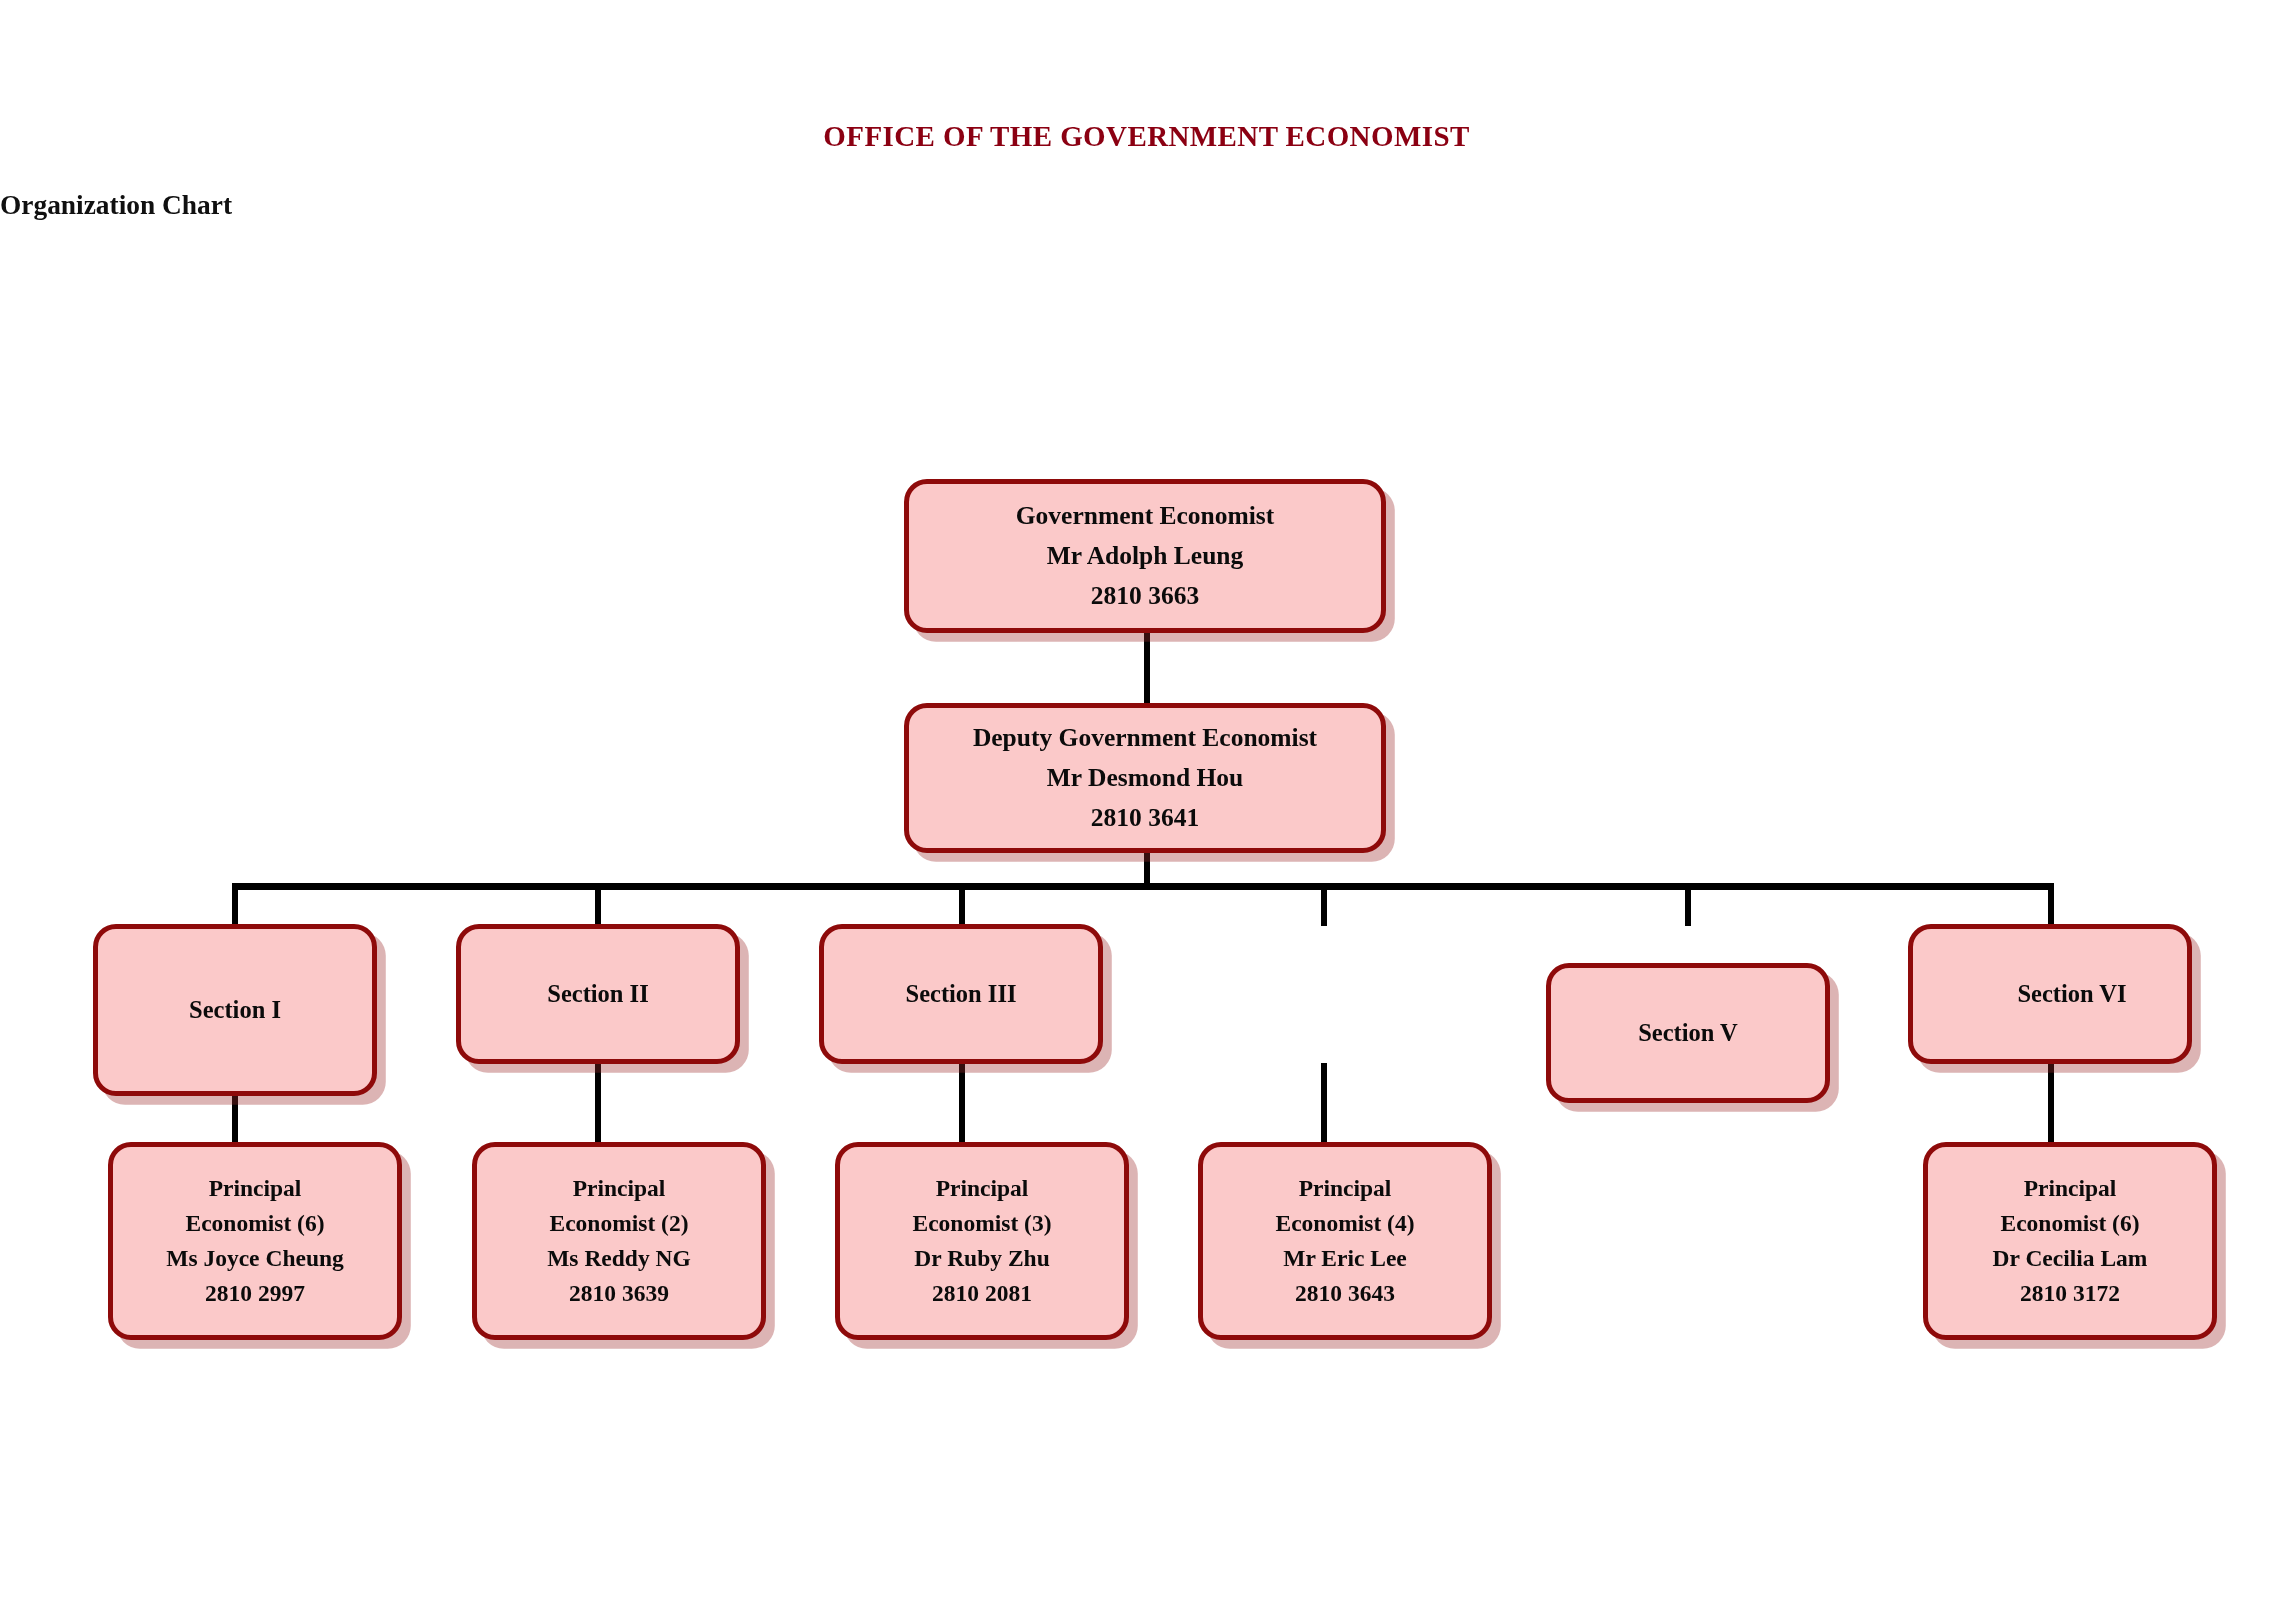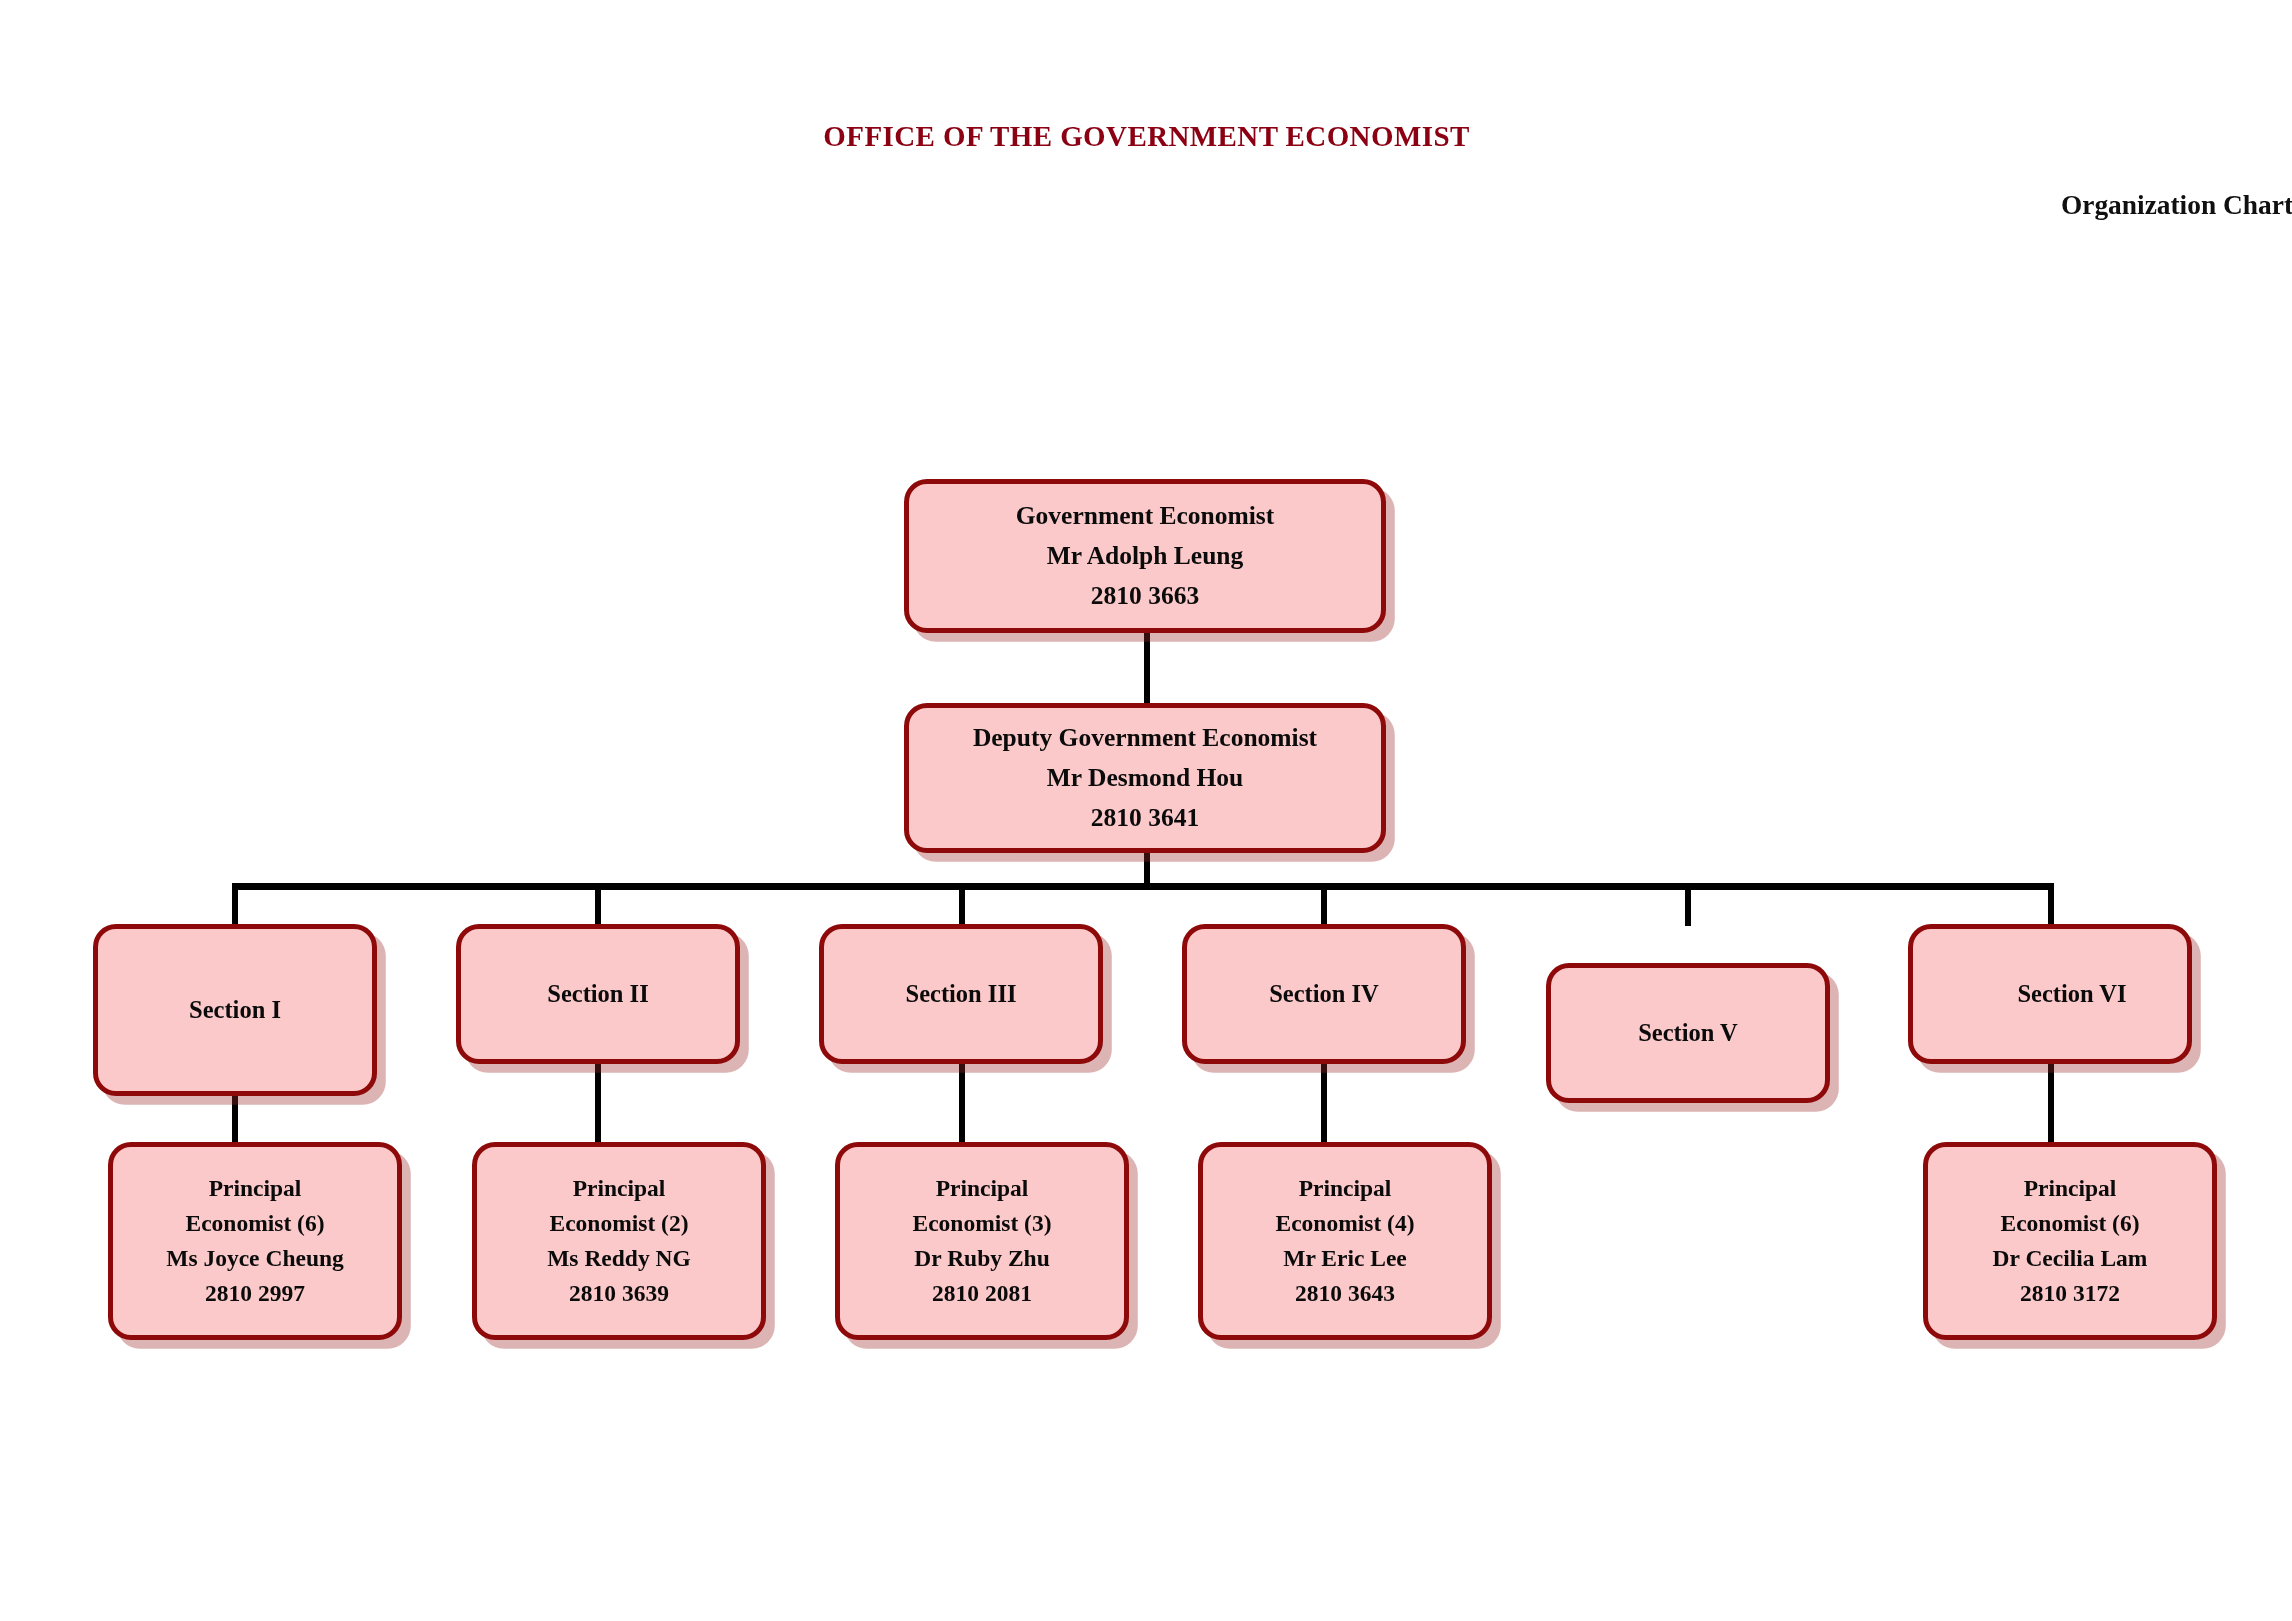--- a/index.html
+++ b/index.html
@@ -31,21 +31,21 @@
     font-weight: bold;
     letter-spacing: 0.4px;
     color: #8B0012;
     white-space: nowrap;
   }
   .subtitle {
     position: absolute;
     left: 0;
     top: 190px;
     width: 2293px;
-    text-align: right;
+    text-align: left;
     font-size: 27.4px;
     font-weight: bold;
     color: #101010;
     white-space: nowrap;
   }
 
   
   .node {
     position: absolute;
     box-sizing: border-box;
@@ -132,23 +132,20 @@
   </div>
 
   <div class="node section" style="left:819px; top:924px; width:284px; height:140px;">
     <span class="line">Section III</span>
   </div>
 
   <div class="node section" style="left:456px; top:924px; width:284px; height:140px;">
     <span class="line">Section II</span>
   </div>
 
-  <div class="node section" style="left:1182px; top:924px; width:284px; height:140px;">
-    <span class="line">Section IV</span>
-  </div>
 
   <div class="node section" style="left:1546px; top:963px; width:284px; height:140px;">
     <span class="line">Section V</span>
   </div>
 
   <div class="node section" style="left:1908px; top:924px; width:284px; height:140px;padding-left:44px;">
     <span class="line">Section VI</span>
   </div>
 
   <div class="node pe" style="left:88px; top:1142px; width:294px; height:198px;">

